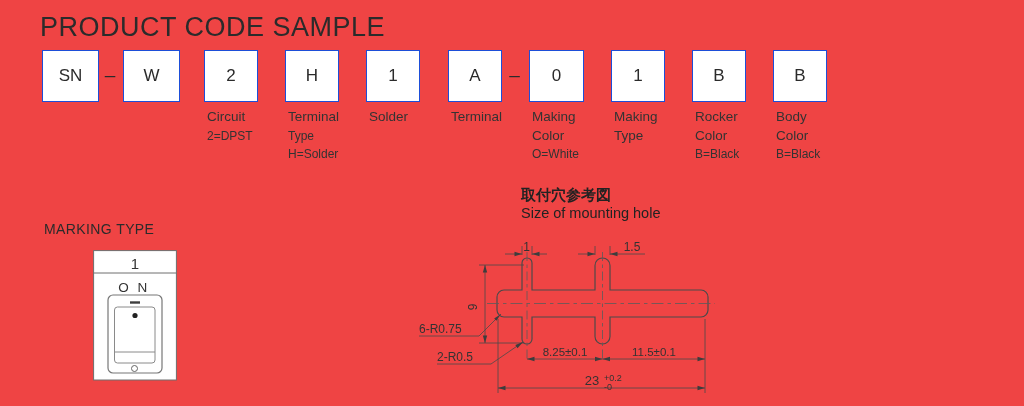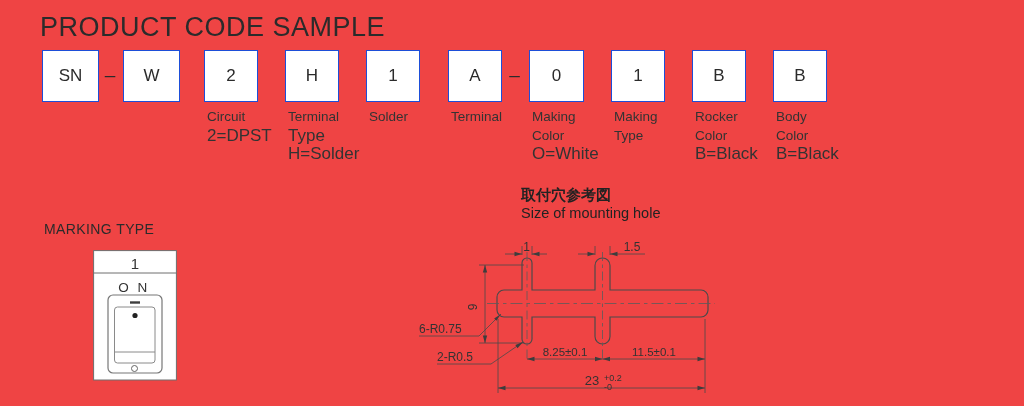--- a/index.html
+++ b/index.html
@@ -14,21 +14,21 @@
     height:50px;border:1px solid #1d4ed8;background:#fff;
     display:flex;align-items:center;justify-content:center;
     font-size:17px;color:#2b2b2b;
   }
   .code-dash{
     position:absolute;top:50px;height:50px;display:flex;align-items:center;justify-content:center;
     font-size:19px;color:#2b2b2b;
   }
   .seg-labels{margin-top:6px;padding-left:3px;width:76px;white-space:nowrap;color:#333;}
   .seg-labels .l{font-size:13.5px;line-height:18.5px;}
-  .seg-labels .l + .l{font-size:17px;}
+  .seg-labels .l + .l{font-size:12px;}
   #marking-title{left:44px;top:221px;font-size:14px;letter-spacing:.4px;color:#2b2b2b;}
   #mh-title-ja{left:521px;top:186px;font-size:15px;font-weight:bold;color:#222;
                font-family:"DejaVu Sans","Liberation Sans",sans-serif;}
   #mh-title-en{left:521px;top:205px;font-size:14.5px;color:#222;}
   svg{display:block;}
   svg text{font-family:"Liberation Sans","DejaVu Sans",sans-serif;fill:#333;}
   .ln{stroke:#4a4a4a;fill:none;}
   .dim{stroke:#4a4a4a;stroke-width:.8;fill:none;}
   .cl{stroke:#5a5a5a;stroke-width:.8;fill:none;}
   .ah{fill:#3d3d3d;stroke:none;}

